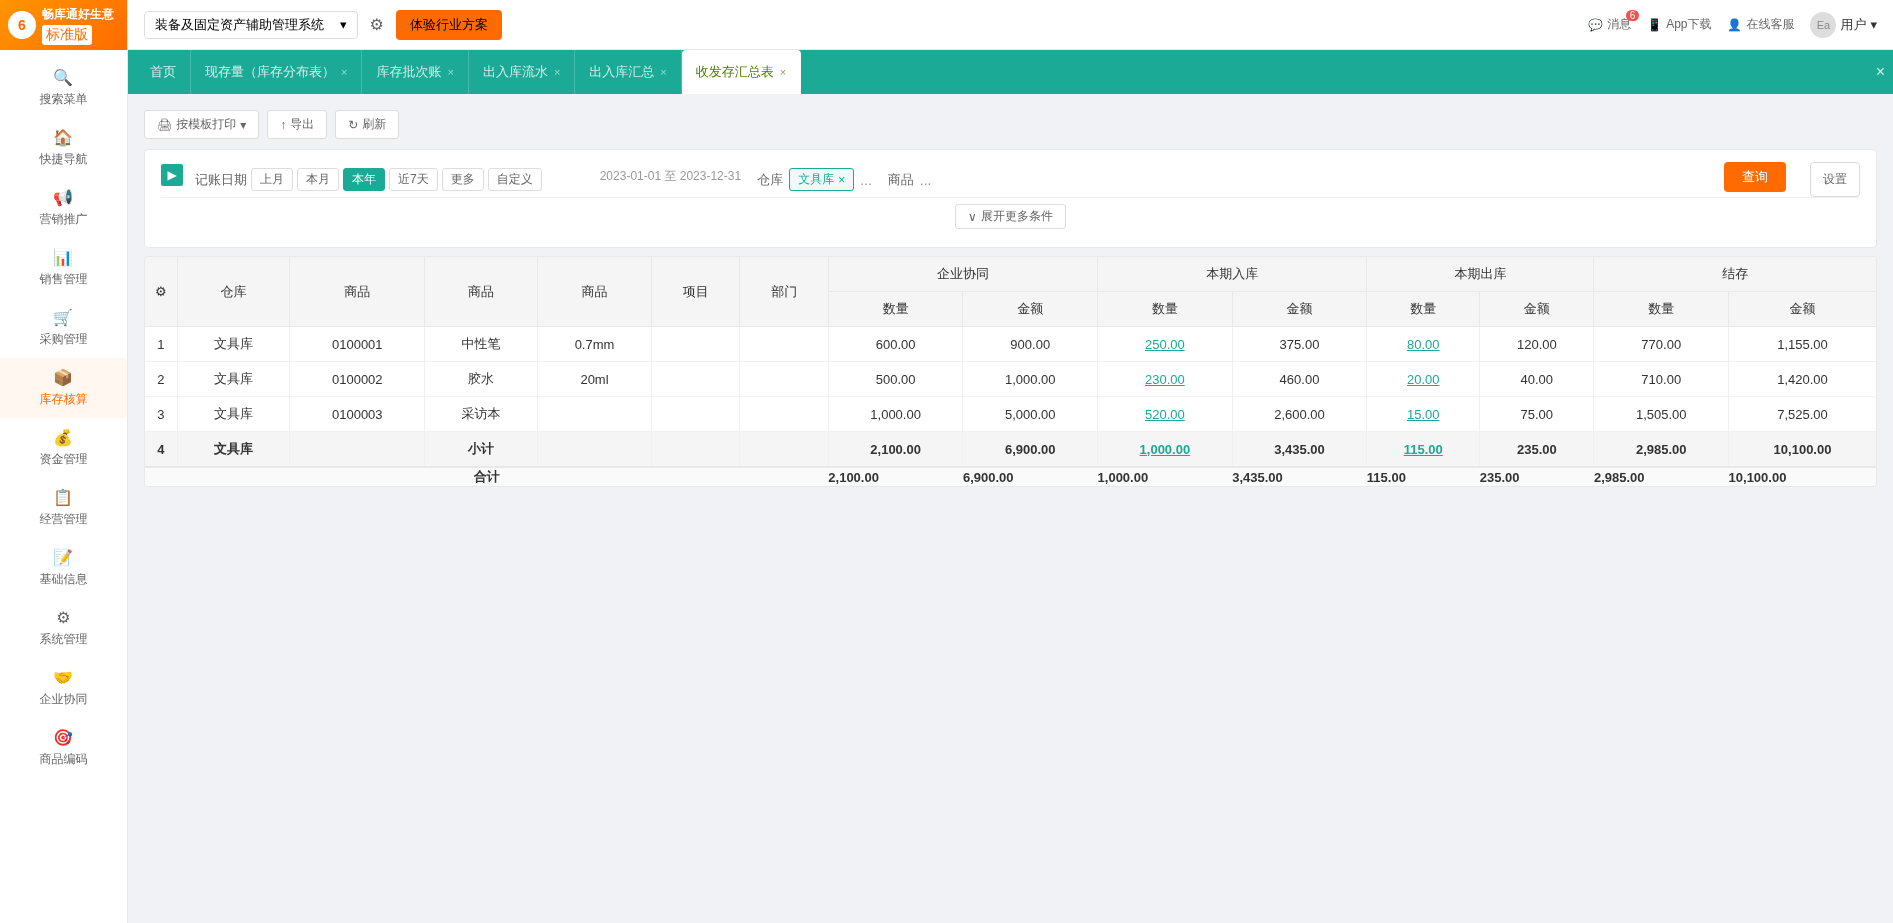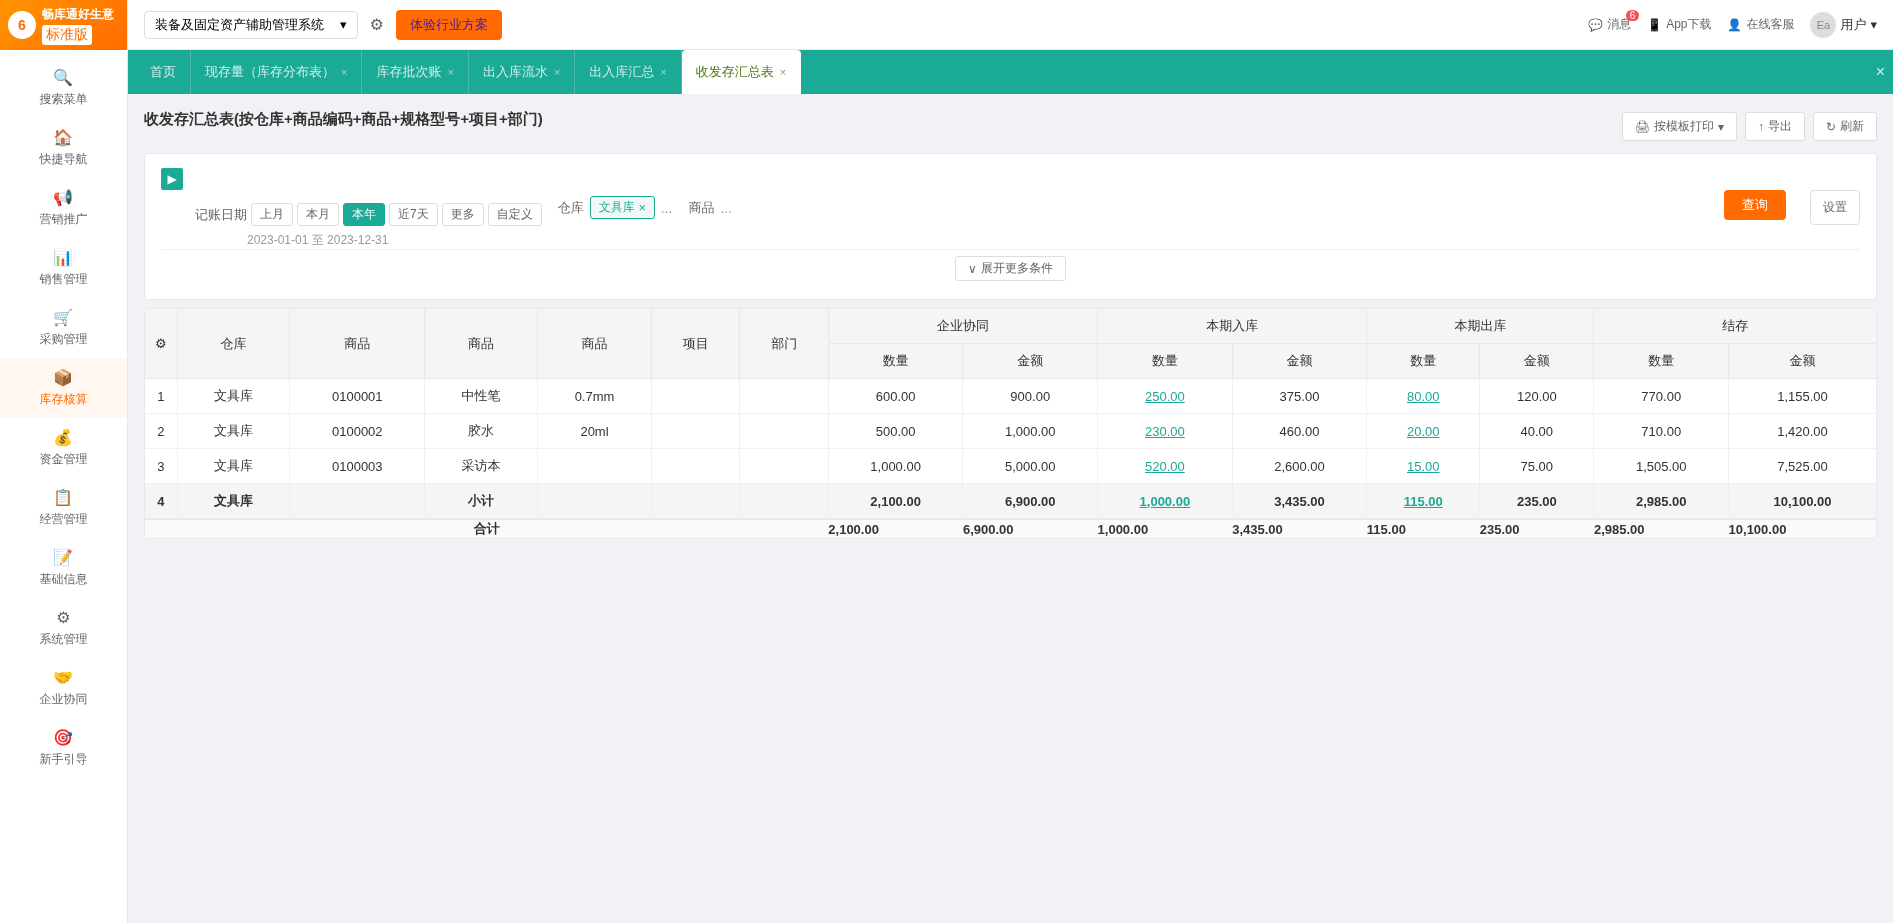--- a/index.html
+++ b/index.html
@@ -14,21 +14,21 @@
     .sidebar-item { display: flex; flex-direction: column; align-items: center; padding: 10px 4px; cursor: pointer; color: #666; font-size: 12px; gap: 4px; }
     .sidebar-item.active { background: #fff7f0; color: #ff6b00; }
     .sidebar-item-icon { font-size: 16px; }
 
     
     .main { flex: 1; display: flex; flex-direction: column; overflow: hidden; }
 
     
     .topbar { background: #fff; height: 50px; display: flex; align-items: center; padding: 0 16px; border-bottom: 1px solid #e8e8e8; gap: 12px; }
     .topbar-system-select { display: flex; align-items: center; gap: 16px; border: 1px solid #ddd; border-radius: 4px; padding: 4px 10px; cursor: pointer; font-size: 13px; }
-    .topbar-trial-btn { background: #ff6b00; color: #4c1d95; border: none; border-radius: 4px; padding: 6px 14px; cursor: pointer; font-size: 13px; }
+    .topbar-trial-btn { background: #ff6b00; color: #000000; border: none; border-radius: 4px; padding: 6px 14px; cursor: pointer; font-size: 13px; }
     .topbar-actions { display: flex; align-items: center; gap: 16px; margin-left: auto; }
     .topbar-action { display: flex; align-items: center; gap: 4px; color: #666; cursor: pointer; font-size: 12px; position: relative; }
     .topbar-badge { background: #ff4d4f; color: #fff; border-radius: 8px; padding: 0 4px; font-size: 10px; position: absolute; top: -6px; right: -8px; }
     .topbar-user { display: flex; align-items: center; gap: 4px; color: #333; cursor: pointer; font-size: 13px; text-align: center; }
     .user-avatar { width: 26px; height: 26px; background: #ddd; border-radius: 50%; display: flex; align-items: center; justify-content: center; font-size: 11px; color: #888; }
 
     
     .tabbar { background: #1aaa96; display: flex; align-items: center; padding: 0 8px; height: 44px; }
     .tab { display: flex; align-items: center; gap: 6px; padding: 0 14px; height: 100%; color: rgba(255,255,255,0.8); cursor: pointer; font-size: 13px; border-right: 1px solid rgba(255,255,255,0.2); }
     .tab.active { background: #fff; color: #4d7c0f; border-radius: 4px 4px 0 0; }
@@ -126,21 +126,21 @@
       <div class="sidebar-item">
         <span class="sidebar-item-icon">⚙</span>
         <span>系统管理</span>
       </div>
       <div class="sidebar-item">
         <span class="sidebar-item-icon">🤝</span>
         <span>企业协同</span>
       </div>
       <div class="sidebar-item">
         <span class="sidebar-item-icon">🎯</span>
-        <span>新手引导</span>
+        <span>商品编码</span>
       </div>
     </div>
 </div>
 
 <div class="main">
 
   <div class="topbar">
     <div class="topbar-system-select">
       <span>装备及固定资产辅助管理系统</span>
       <span>▾</span>
@@ -194,21 +194,20 @@
     <div class="tab active">
       <span>收发存汇总表</span>
       <span class="tab-close">×</span>
     </div>
     <div class="tabbar-close-all">×</div>
   </div>
 
   <div class="content">
 
     <div class="header-top">
-      <div class="page-header">收发存汇总表(按仓库+商品编码+商品+规格型号+项目+部门)</div>
       <div class="header-actions">
         <button class="action-btn">
           <span>🖨</span>
           <span>按模板打印</span>
           <span>▾</span>
         </button>
         <button class="action-btn">
           <span>↑</span>
           <span>导出</span>
         </button>
@@ -218,21 +217,21 @@
         </button>
       </div>
     </div>
 
     <div style="background:#fff;border-radius:4px;padding:12px 16px;margin-bottom:8px;border:1px solid #e8e8e8;">
       <div style="display:flex;align-items:flex-start;gap:12px;">
         <button class="filter-toggle-btn">▶</button>
         <div style="flex:1;">
           <div style="display:flex;align-items:center;gap:16px;flex-wrap:wrap;">
 
-            <div style="display:flex;align-items:flex-start;gap:6px;flex-direction:column;margin-top:37px;">
+            <div style="display:flex;align-items:flex-start;gap:6px;flex-direction:row;">
               <div style="display:flex;align-items:center;gap:4px;">
                 <span style="color:#666;font-size:13px;white-space:nowrap;">记账日期</span>
                 <button class="date-btn">上月</button>
                 <button class="date-btn">本月</button>
                 <button class="date-btn active">本年</button>
                 <button class="date-btn">近7天</button>
                 <button class="date-btn">更多</button>
                 <button class="date-btn">自定义</button>
               </div>
               <div style="color:#999;font-size:12px;padding-left:52px;">2023-01-01 至 2023-12-31</div>

